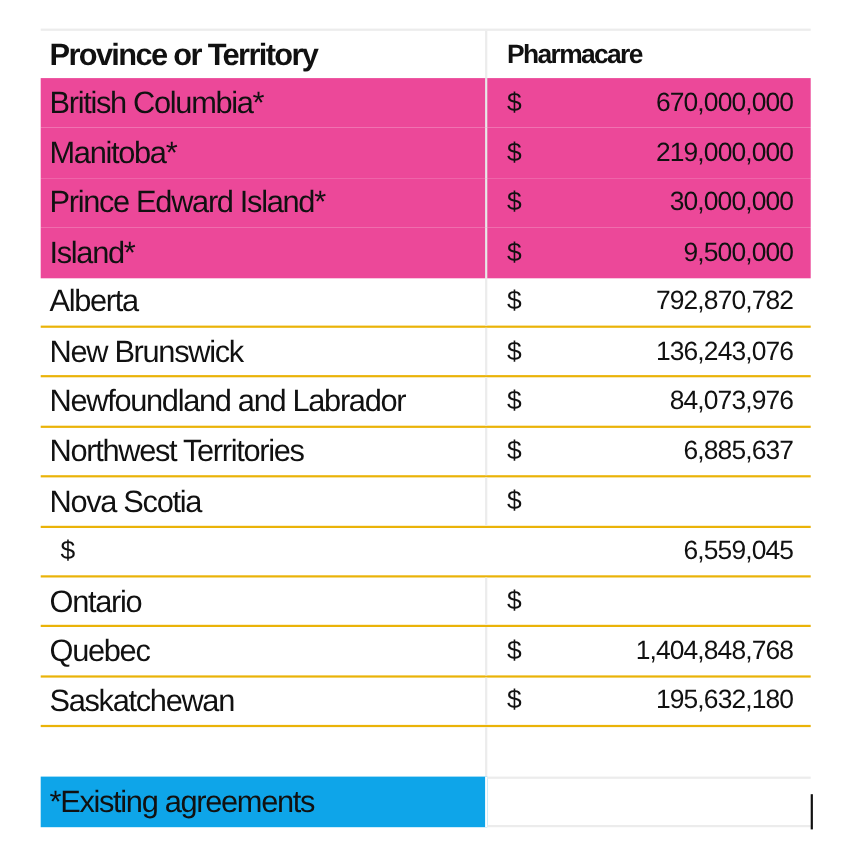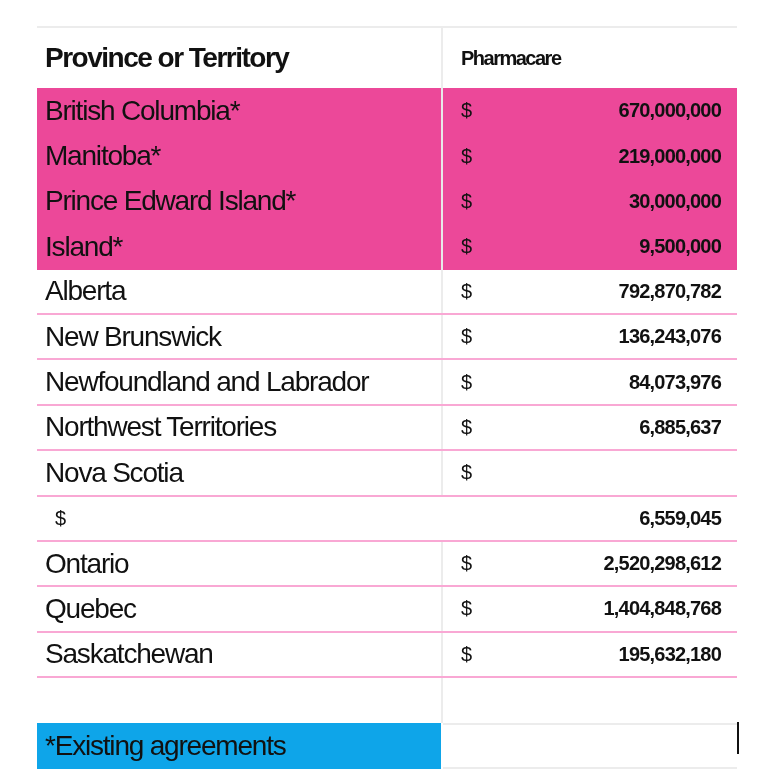--- a/index.html
+++ b/index.html
@@ -1,28 +1,28 @@
 <!DOCTYPE html>
 <html><head>
 <meta charset="utf-8">
 <style>
   html, body { margin: 0; padding: 0; background: #ffffff; }
   body { width: 768px; height: 772px; position: relative; overflow: hidden;
          font-family: "Liberation Sans", sans-serif; color: #111; }
   .tbl { position: absolute; left: 37px; top: 26px; width: 700px; }
   .row { display: flex; height: 45.4px; box-sizing: border-box; }
-  .row.line { border-bottom: 2px solid #f9a8d4; }
+  .row.line { border-bottom: 2px solid #eab308; }
   .c1 { width: 406px; box-sizing: border-box; padding-left: 8px; display: flex; align-items: center;
         border-right: 2px solid #ececec; font-size: 28px; letter-spacing: -1.2px; white-space: nowrap; }
   .c2 { flex: 1; display: flex; align-items: center; padding: 0 16px 0 18px; box-sizing: border-box;
-        font-size: 20px; letter-spacing: -0.8px; }
+        font-size: 24px; letter-spacing: -0.8px; }
   .c2 .dollar { width: 40px; }
-  .c2 .amt { flex: 1; text-align: right; font-weight: bold; }
+  .c2 .amt { flex: 1; text-align: right; }
   .hdr .c1, .hdr .c2 { font-weight: bold; letter-spacing: -1.5px; }
-  .hdr { border-top: 2px solid #ececec; height: 62px; }
+  .hdr { border-top: 2px solid #ececec; height: 45px; }
   .shade { background: #ec4899; }
   .shade .c1 { border-right-color: #e8e8e8; }
   .foot .c1 { background: #0ea5e9; border-right: 2px solid #ffffff; }
   .foot .c2 { border-bottom: 2px solid #ececec; border-top: 2px solid #ececec; }
   .cursor { position: absolute; left: 737px; top: 722px; width: 2px; height: 32px; background: #111; }
 </style>
 </head>
 <body>
 
 <div class="tbl">
@@ -96,21 +96,20 @@
   <div class="row line">
     <div class="c2">
         <span class="dollar">$</span>
         <span class="amt">6,559,045</span>
       </div>
   </div>
   <div class="row line">
     <div class="c1">Ontario</div>
     <div class="c2">
         <span class="dollar">$</span>
-        <span class="amt">2,520,298,612</span>
       </div>
   </div>
   <div class="row line">
     <div class="c1">Quebec</div>
     <div class="c2">
         <span class="dollar">$</span>
         <span class="amt">1,404,848,768</span>
       </div>
   </div>
   <div class="row line">

